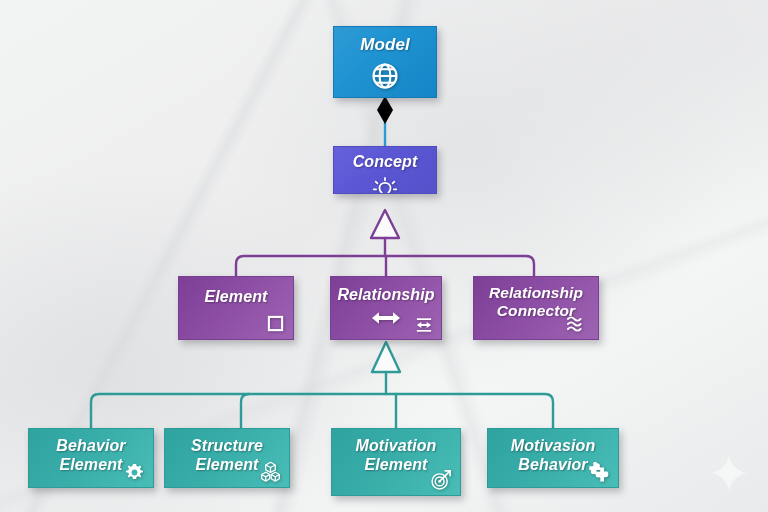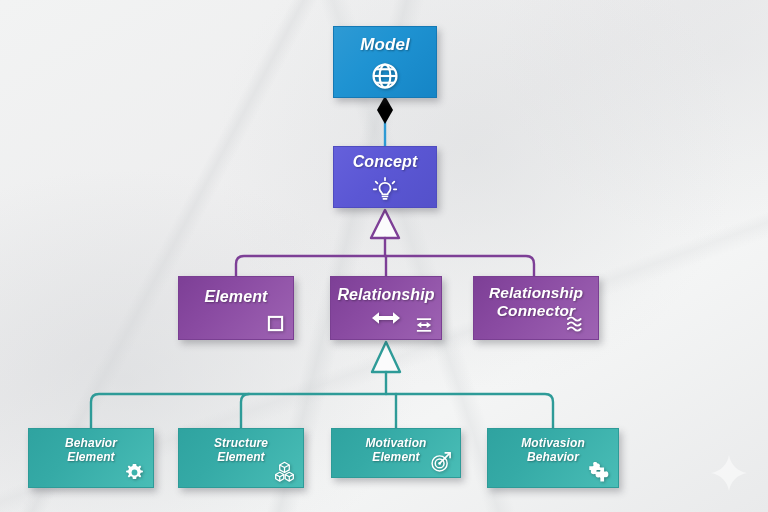--- a/index.html
+++ b/index.html
@@ -69,21 +69,21 @@
   #node-model {
     left: 333px; top: 26px; width: 104px; height: 72px;
     background: linear-gradient(135deg, #2e9ad4 0%, #1f93d2 40%, #1585c6 100%);
     border: 1px solid #1579b5;
   }
   #node-model .node-title { top: 8px; font-size: 17px; }
   #node-model .node-icon { left: 50%; transform: translateX(-50%); top: 34px; }
 
   
   #node-concept {
-    left: 333px; top: 146px; width: 104px; height: 62px;
+    left: 333px; top: 146px; width: 104px; height: 48px;
     background: linear-gradient(135deg, #6560db 0%, #5b57d4 45%, #5451ca 100%);
     border: 1px solid #4f4cc0;
   }
   #node-concept .node-title { top: 6px; font-size: 16px; }
   #node-concept .node-icon { left: 50%; transform: translateX(-50%); top: 30px; }
 
   
   .node-purple {
     background: linear-gradient(130deg, #7d3f96 0%, #8a4ba2 38%, #9e63b3 100%);
     border: 1px solid #7a3f92;
@@ -103,25 +103,25 @@
   #node-relationship .node-icon-corner { right: 8px; bottom: 6px; }
   #node-rel-connector .node-icon { right: 10px; bottom: 5px; }
   #node-viewpoint .node-icon     { right: 10px; bottom: 5px; }
 
   
   .node-teal {
     background: linear-gradient(128deg, #2fa3a0 0%, #35aaa6 34%, #49bdb6 100%);
     border: 1px solid #2e9b98;
   }
   #node-behavior   { left: 28px;  top: 428px; width: 126px; height: 60px; }
-  #node-structure  { left: 178px; top: 428px; width: 126px; height: 60px; }
-  #node-motivation { left: 331px; top: 428px; width: 130px; height: 50px; text-decoration: underline; }
+  #node-structure  { left: 164px; top: 428px; width: 126px; height: 60px; }
+  #node-motivation { left: 331px; top: 428px; width: 130px; height: 68px; text-decoration: underline; }
   #node-motivasion { left: 487px; top: 428px; width: 132px; height: 60px; }
 
-  .node-teal .node-title { top: 8px; font-size: 12px; }
+  .node-teal .node-title { top: 8px; font-size: 16px; }
   .node-teal .node-icon  { right: 8px; bottom: 4px; }
 
   
   #sparkle-watermark {
     position: absolute;
     right: 18px;
     bottom: 18px;
     width: 42px;
     height: 42px;
     opacity: 0.85;

